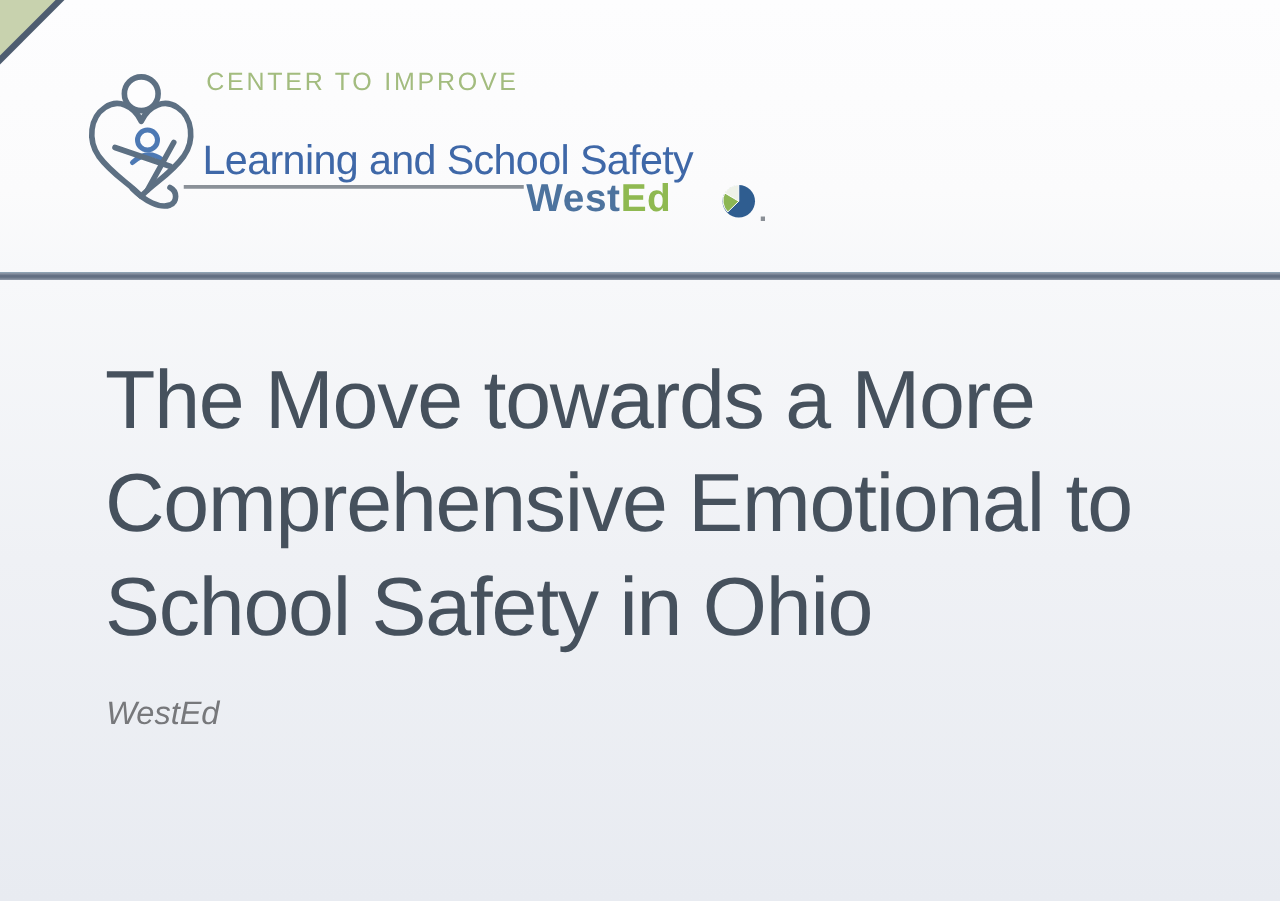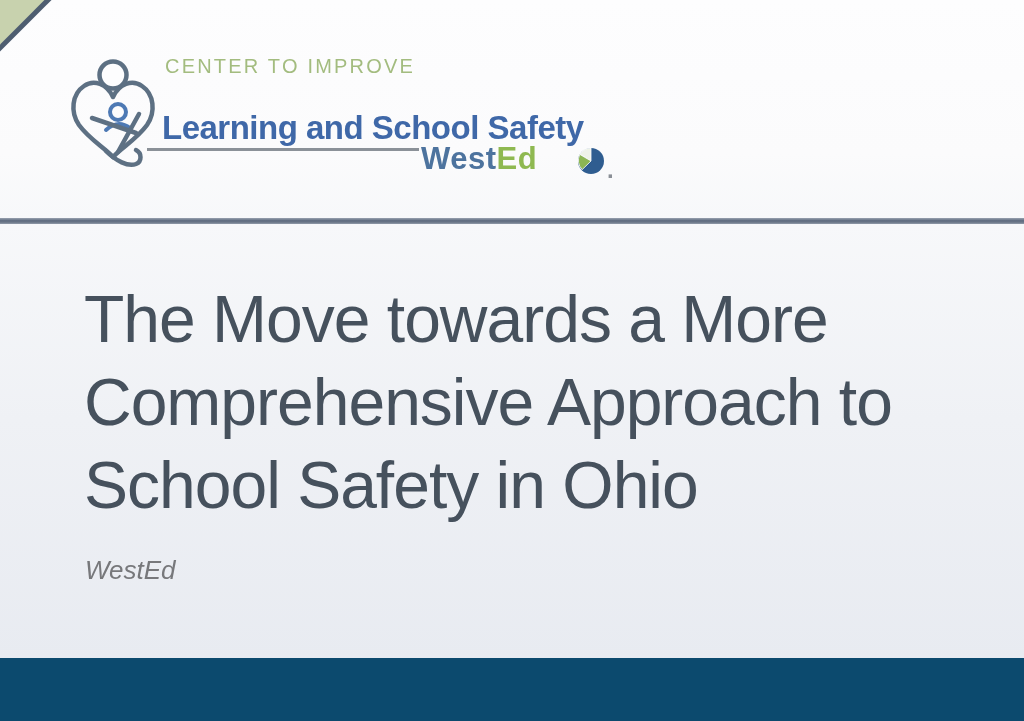--- a/index.html
+++ b/index.html
@@ -49,21 +49,21 @@
     font-size: 33px;
     font-weight: 700;
     letter-spacing: -0.3px;
     color: #3f68a8;
     white-space: nowrap;
   }
   .logo-line2 {
     position: absolute;
     left: 162px; top: 109px;
     font-size: 33px;
-    font-weight: 700;
+    font-weight: 400;
     letter-spacing: -0.5px;
     color: #3f68a8;
     white-space: nowrap;
   }
   .logo-rule {
     position: absolute;
     left: 147px; top: 148px;
     width: 272px; height: 3px;
     background: #8b9198;
   }
@@ -95,21 +95,21 @@
     position: absolute;
     left: 0; top: 218px;
     width: 1024px; height: 6px;
     background: linear-gradient(180deg, #99a2b0 0%, #5e6b7f 45%, #6b7788 70%, #929baa 100%);
   }
 
   
   .main {
     position: absolute;
     left: 0; top: 224px;
-    width: 1024px; height: 434px;
+    width: 1024px; height: 497px;
     background: linear-gradient(180deg, #f7f8fa 0%, #eff1f5 45%, #e8ebf1 100%);
   }
 
   .slide-title {
     position: absolute;
     left: 84px; top: 54px; 
     width: 910px;
     color: #46515d;
     font-size: 66px;
     font-weight: 400;
@@ -168,21 +168,21 @@
     </svg>
     <div class="wested-period">.</div>
   </div>
 
   <div class="separator"></div>
 
   <div class="main">
 
     <div class="slide-title">
       <div>The Move towards a More</div>
-      <div>Comprehensive Approach to</div>
+      <div>Comprehensive Emotional to</div>
       <div>School Safety in Ohio</div>
     </div>
 
     <div class="author-block">
       <div class="affiliation">WestEd</div>
     </div>
 
   </div>
 </div>
 

